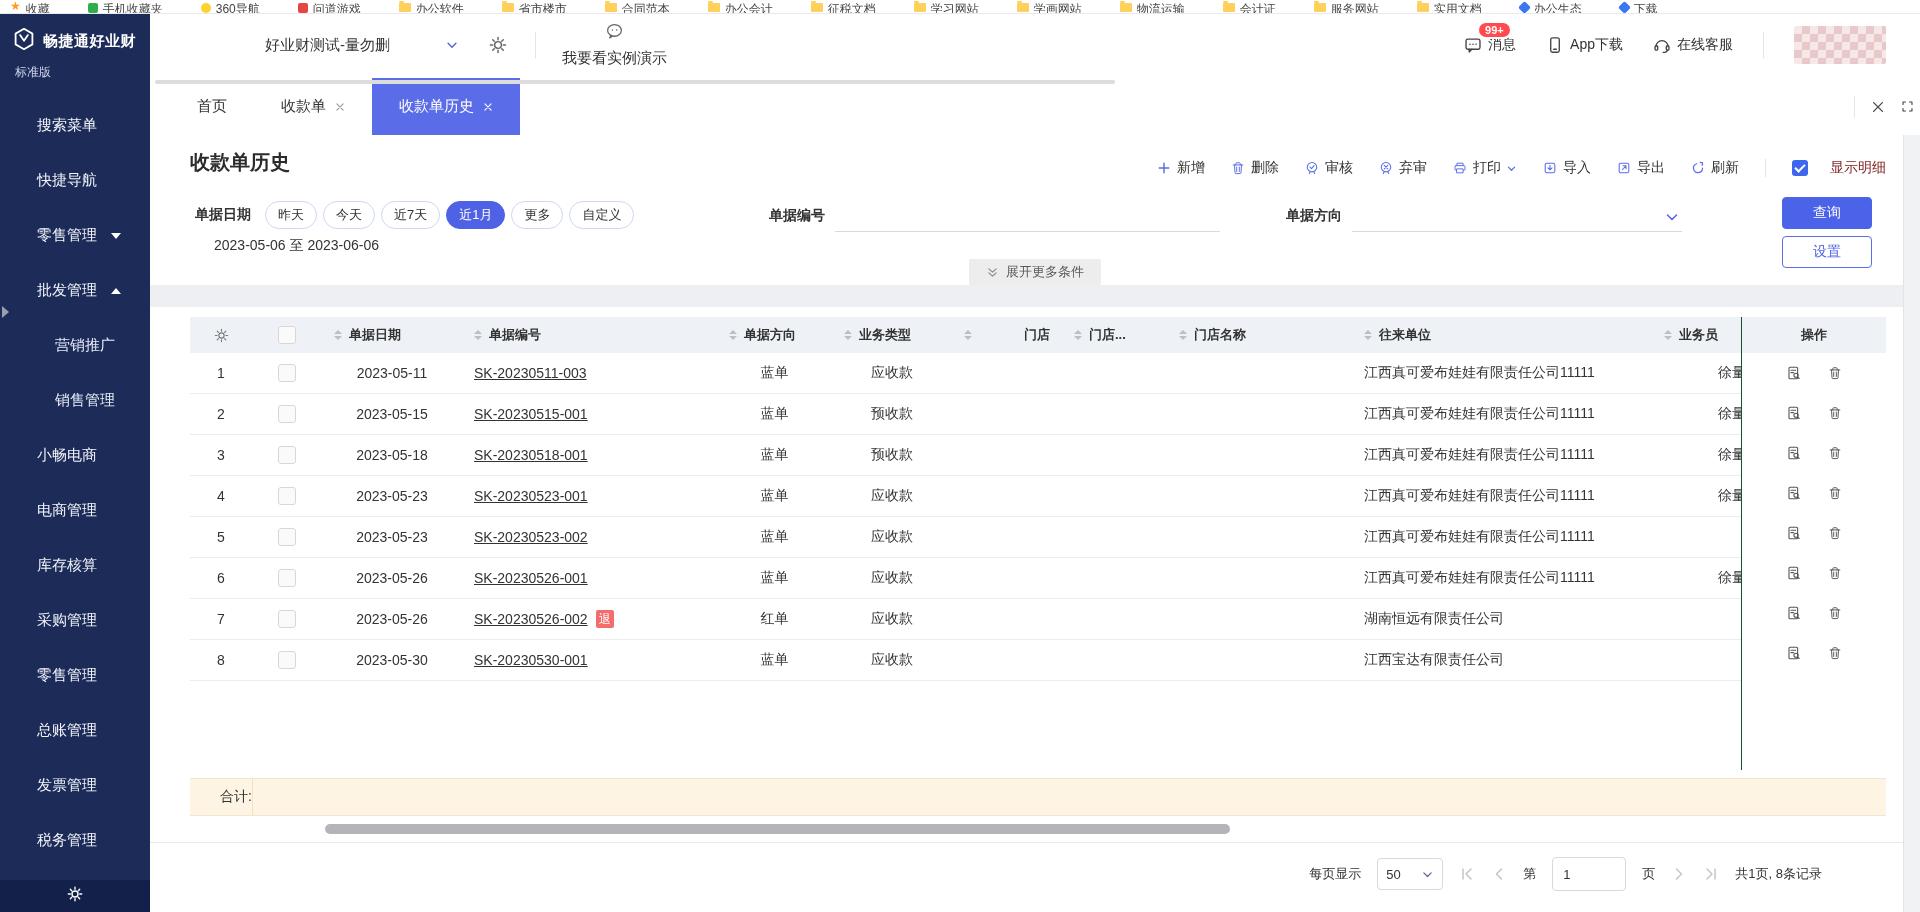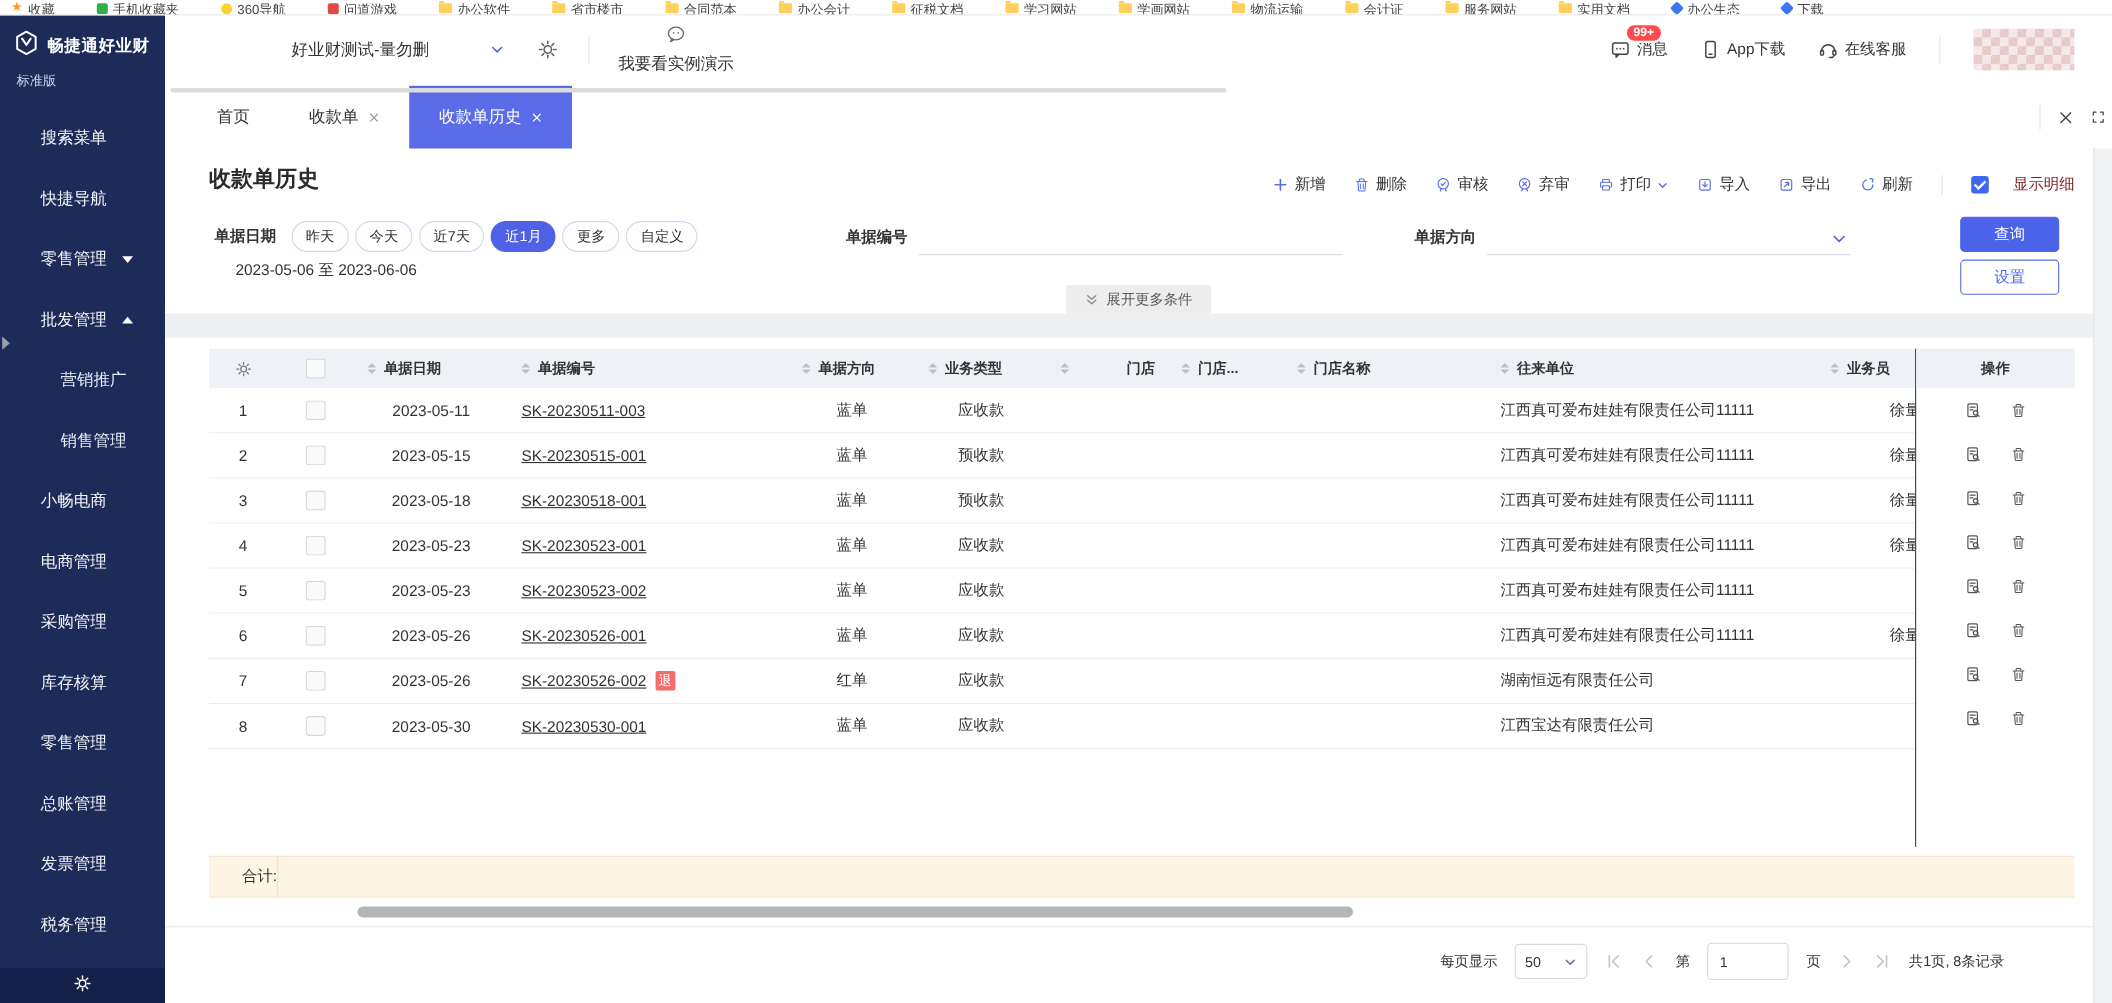--- a/index.html
+++ b/index.html
@@ -248,24 +248,24 @@
         <div class="side-item sub">
           <span>销售管理</span>
         </div>
         <div class="side-item">
           <span>小畅电商</span>
         </div>
         <div class="side-item">
           <span>电商管理</span>
         </div>
         <div class="side-item">
+          <span>库存核算</span>
+        </div>
+        <div class="side-item">
           <span>采购管理</span>
-        </div>
-        <div class="side-item">
-          <span>库存核算</span>
         </div>
         <div class="side-item">
           <span>零售管理</span>
         </div>
         <div class="side-item">
           <span>总账管理</span>
         </div>
         <div class="side-item">
           <span>发票管理</span>
         </div>

